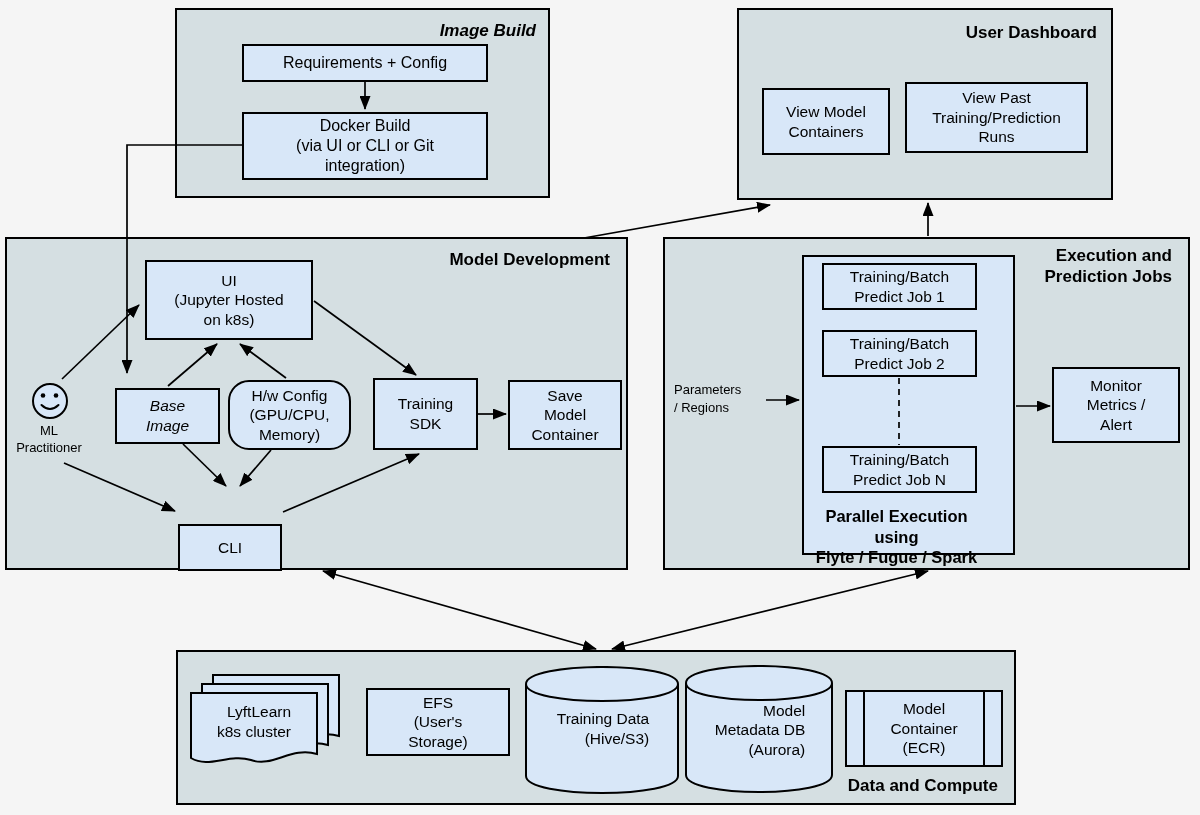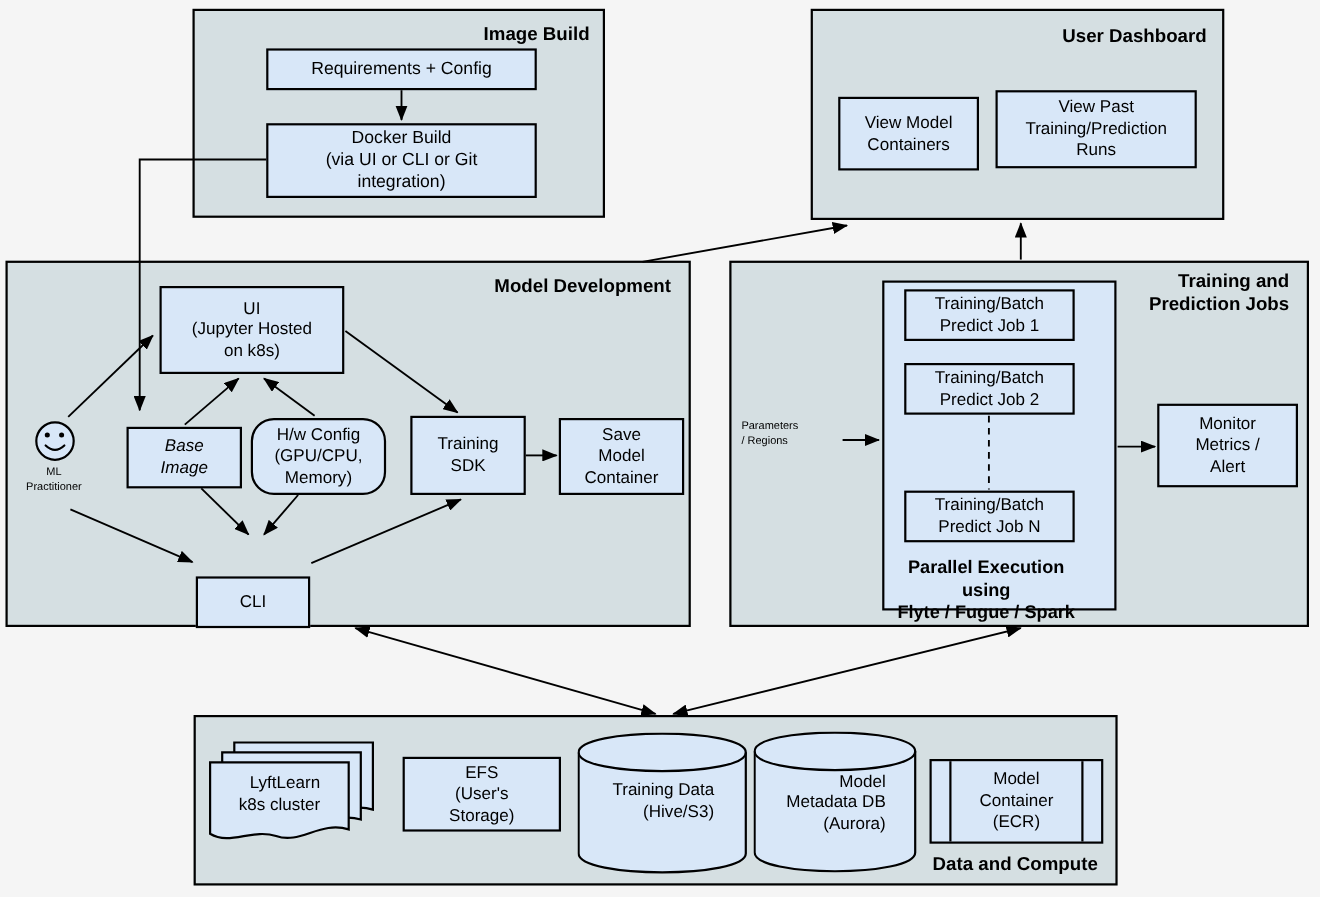--- a/index.html
+++ b/index.html
@@ -25,53 +25,53 @@
     position:absolute;background:var(--node-fill);
     border:2px solid var(--stroke);box-sizing:border-box;
     display:flex;align-items:center;justify-content:center;
     text-align:center;font-size:15.5px;line-height:1.26;white-space:pre-line;
   }
   .panel{
     position:absolute;background:var(--node-fill);
     border:2px solid var(--stroke);box-sizing:border-box;
   }
   .freetext{
-    position:absolute;font-size:10px;line-height:1.4;white-space:pre-line;
+    position:absolute;font-size:13px;line-height:1.4;white-space:pre-line;
   }
   .shapetext{
     position:absolute;font-size:15.5px;line-height:1.26;white-space:pre-line;
     text-align:right;display:flex;align-items:center;justify-content:center;
   }
   .bold{font-weight:bold;}
   .overlay{position:absolute;left:0;top:0;pointer-events:none;}
   .shape-svg{position:absolute;}
   .shape-fill{fill:var(--node-fill);stroke:var(--stroke);stroke-width:2;}
   .line-only{fill:none;stroke:var(--stroke);stroke-width:2;}
   .connector{fill:none;stroke:var(--stroke);stroke-width:1.7;}
   .vbar{position:absolute;top:0;bottom:0;width:2px;background:var(--stroke);}
 </style>
 </head>
 <body>
 
 <div class="canvas">
 
   <div class="container" style="left:175px;top:8px;width:375px;height:190px;">
-    <div class="container-title" style="top:10px;right:12px;">Image Build</div>
+    <div class="container-title" style="top:10px;right:12px;font-style:italic;">Image Build</div>
   </div>
 
   <div class="container" style="left:737px;top:8px;width:376px;height:192px;">
     <div class="container-title" style="top:12px;right:14px;">User Dashboard</div>
   </div>
 
   <div class="container" style="left:5px;top:237px;width:623px;height:333px;padding-left:20px;">
     <div class="container-title" style="top:10px;right:16px;">Model Development</div>
   </div>
 
   <div class="container" style="left:663px;top:237px;width:527px;height:333px;">
-    <div class="container-title" style="top:6px;right:16px;text-align:right;">Training and
+    <div class="container-title" style="top:6px;right:16px;text-align:right;">Execution and
 Prediction Jobs</div>
   </div>
 
   <div class="container" style="left:176px;top:650px;width:840px;height:155px;">
     <div class="container-title" style="bottom:7px;right:16px;">Data and Compute</div>
   </div>
 
   <div class="node" style="left:242px;top:44px;width:246px;height:38px;font-size:16px;">Requirements + Config</div>
   <div class="node" style="left:242px;top:112px;width:246px;height:68px;font-size:16px;">Docker Build
 (via UI or CLI or Git

